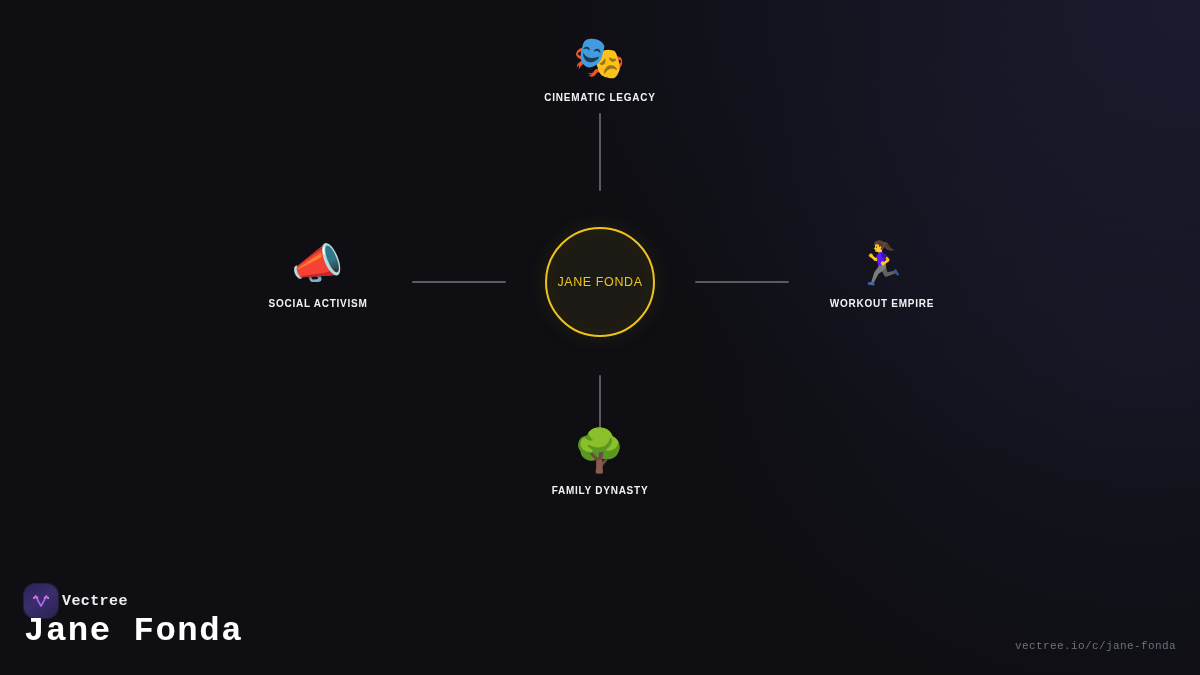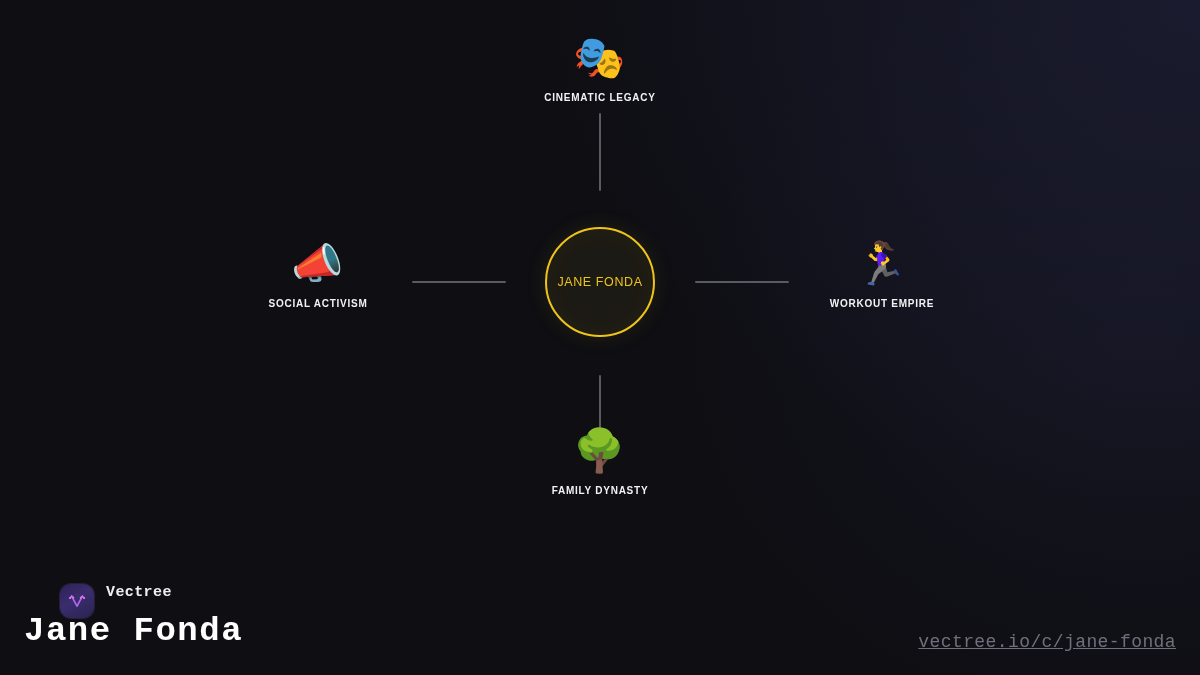--- a/index.html
+++ b/index.html
@@ -66,21 +66,21 @@
   }
 
   #node-top    { left:490px; top:32px; }
   #node-left   { left:208px; top:238px; }
   #node-right  { left:772px; top:238px; }
   #node-bottom { left:490px; top:425px; }
 
   
   #footer { position:absolute; left:0; bottom:0; width:1200px; height:115px; }
 
-  #brand { position:absolute; left:24px; top:24px; display:flex; align-items:flex-start; gap:12px;margin-left:36px; }
+  #brand { position:absolute; left:24px; top:24px; display:flex; align-items:center; gap:4px; }
   .logo-box {
     width:34px; height:34px; border-radius:11px;
     background:linear-gradient(150deg,#2c2257 0%,#3a2d6d 45%,#2a2352 100%);
     display:flex; align-items:center; justify-content:center;
     box-shadow:0 0 0 1px rgba(150,110,230,0.18);
   }
   .brand-name {
     color:#ededf2; font-size:15px; font-weight:bold;
     font-family:"Liberation Mono", monospace;
     letter-spacing:0.4px;
@@ -89,23 +89,22 @@
     position:absolute; left:24px; top:52px;
     color:#ffffff;
     font-family:"Liberation Mono", monospace;
     font-size:34px; font-weight:bold;
     letter-spacing:1.5px;
   }
   #url {
     position:absolute; right:24px; bottom:23px;
     color:#70707c;
     font-family:"Liberation Mono", monospace;
-    font-size:18px;
+    font-size:11px;
     letter-spacing:0.4px;
-    text-decoration:underline;
   }
 </style>
 </head>
 <body>
 
 <div id="stage">
 
   <div id="graph">
 
     <div class="edge v" style="left:599px; top:113px;  height:78px;"></div>

